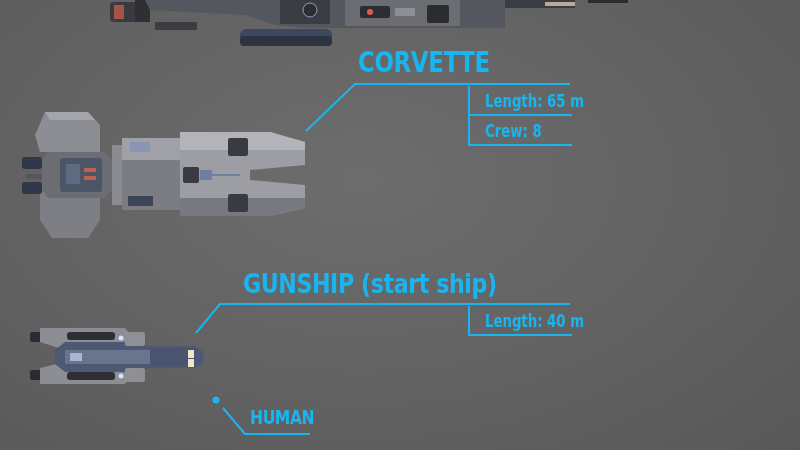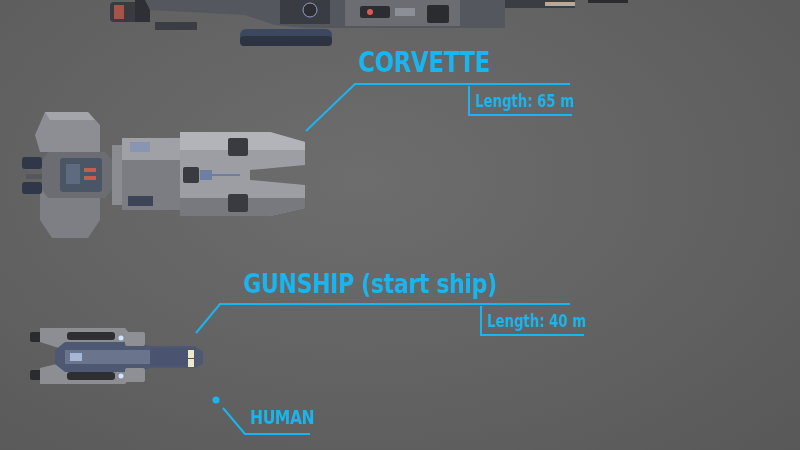--- a/index.html
+++ b/index.html
@@ -11,21 +11,21 @@
   .abs { position:absolute; }
   .title {
     color:#19b5f0; font-weight:bold; font-family:"DejaVu Sans", sans-serif;
     letter-spacing:-0.5px; transform:scaleX(0.82); transform-origin:left top;
     white-space:nowrap;
   }
   .stat-box { position:absolute; border-left:2px solid #19b5f0; }
   .stat-row {
     height:30px; border-bottom:2px solid #19b5f0; box-sizing:border-box;
     color:#19b5f0; font-weight:bold; font-size:17px; line-height:30px;
-    padding-left:5px; white-space:nowrap;
+    padding-left:15px; white-space:nowrap;
   }
   .stat-row span { display:inline-block; transform:scaleX(0.78); transform-origin:left center; }
   svg { position:absolute; overflow:visible; }
 </style>
 </head>
 <body>
 
 <div class="abs" style="left:105px;top:0;width:470px;height:46px;">
   <svg width="470" height="46">
 
@@ -54,20 +54,21 @@
 <div class="abs" style="left:588px;top:0;width:40px;height:3px;background:#2b2b30;"></div>
 
 <div class="abs title" style="left:358px;top:46px;font-size:28px;">CORVETTE</div>
 
 <svg width="800" height="450" style="left:0;top:0;pointer-events:none;">
   <polyline points="306,131 355,84 570,84" fill="none" stroke="#19b5f0" stroke-width="2"></polyline>
 </svg>
 
 <div class="stat-box" style="left:468px;top:86px;width:102px;">
   <div class="stat-row"><span>Length: 65 m</span></div>
+  <div class="stat-row"><span>Crew: 8</span></div>
 </div>
 
 <div class="abs" style="left:0;top:90px;width:320px;height:160px;">
   <svg width="320" height="160">
 
     <polygon points="45,22 88,22 100,35 100,62 40,62 35,45" fill="#8c8e94"></polygon>
     <polygon points="45,22 88,22 95,30 50,30" fill="#a3a5ab"></polygon>
 
     <polygon points="40,100 100,100 100,130 88,148 52,148 40,130" fill="#7d7f85"></polygon>
 
@@ -97,21 +98,21 @@
     <line x1="212" y1="85" x2="240" y2="85" stroke="#6e7fa3" stroke-width="2"></line>
   </svg>
 </div>
 
 <div class="abs title" style="left:243px;top:268px;font-size:27px;"><span>GUNSHIP (start ship)</span></div>
 
 <svg width="800" height="450" style="left:0;top:0;pointer-events:none;">
   <polyline points="196,333 220,304 570,304" fill="none" stroke="#19b5f0" stroke-width="2"></polyline>
 </svg>
 
-<div class="stat-box" style="left:468px;top:306px;width:102px;margin-left:12px;">
+<div class="stat-box" style="left:468px;top:306px;width:102px;">
   <div class="stat-row"><span>Length: 40 m</span></div>
 </div>
 
 <div class="abs" style="left:25px;top:320px;width:185px;height:70px;">
   <svg width="185" height="70">
 
     <rect x="5" y="12" width="12" height="10" rx="2" fill="#2a2b2f"></rect>
     <rect x="5" y="50" width="12" height="10" rx="2" fill="#2a2b2f"></rect>
 
     <polygon points="15,8 100,8 110,20 110,30 40,30 15,22" fill="#8c8e94"></polygon>

